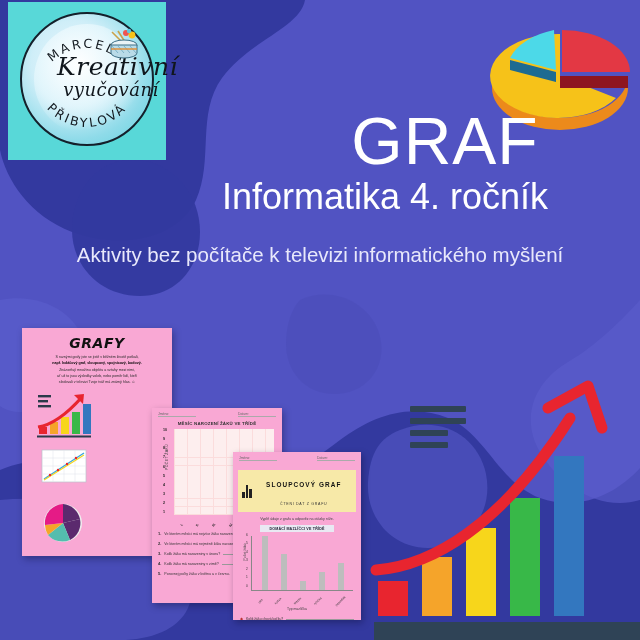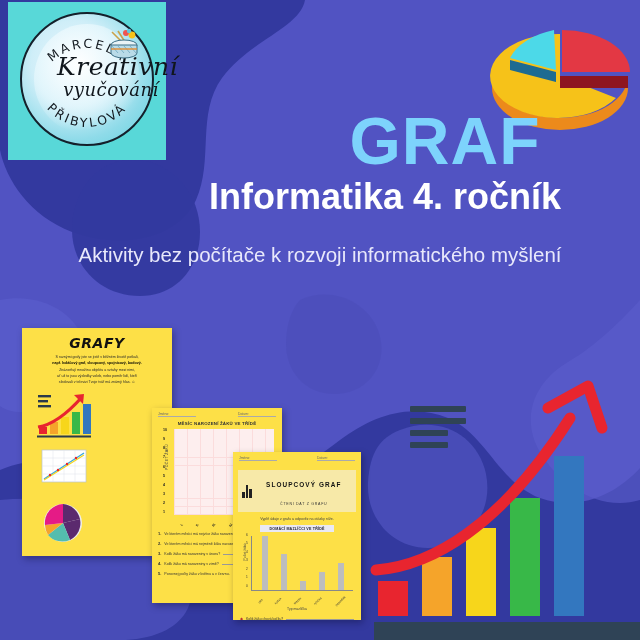--- a/index.html
+++ b/index.html
@@ -41,37 +41,37 @@
   .logo-script .l1{display:block;font-size:25px;letter-spacing:.5px;}
   .logo-script .l2{display:block;font-size:18px;letter-spacing:.5px;margin-top:2px;}
   .logo-drum{position:absolute;left:96px;top:26px;width:40px;height:36px;}
 
   
   .pie-wrap{position:absolute;left:484px;top:14px;width:152px;height:118px;}
 
   
   .title-main{
     position:absolute;left:250px;top:108px;width:390px;
-    font-size:66px;font-weight:bold;color:#7dd3fc;letter-spacing:1px;
+    font-size:66px;font-weight:normal;color:#ffffff;letter-spacing:1px;
     line-height:1;text-align:center;
   }
   .title-sub{
     position:absolute;left:130px;top:178px;width:510px;
-    font-size:36px;font-weight:bold;color:#ffffff;
+    font-size:36px;font-weight:normal;color:#ffffff;
     line-height:1.05;text-align:center;
   }
   .desc{
     position:absolute;left:20px;top:240px;width:600px;text-align:center;
     color:#e8e8fb;font-size:20.5px;line-height:1.42;font-weight:300;
   }
   .desc .d2{display:block;}
 
   
   .sheet{
-    position:absolute;background:#fde047;
+    position:absolute;background:#f9a8d4;
     box-shadow:2px 3px 7px rgba(10,10,40,.35);
     overflow:hidden;
   }
   .sheet1{left:22px;top:328px;width:150px;height:228px;}
   .sheet2{left:152px;top:408px;width:130px;height:195px;}
   .sheet3{left:233px;top:452px;width:128px;height:168px;}
 
   .s-title{
     text-align:center;font-family:"DejaVu Sans",sans-serif;
     font-weight:bold;font-style:italic;font-size:14px;color:#111;
@@ -232,21 +232,21 @@
 
       <path d="M26,46 L72,58 L72,68 L26,56 Z" fill="#1d6b92"></path>
 
       <path d="M72,56 L26,44 A68,42 0 0 1 70,16 Z" fill="#4cd9e8"></path>
     </svg>
   </div>
 
   <div class="title-main">GRAF</div>
   <div class="title-sub">Informatika 4. ročník</div>
   <div class="desc">
-    <span class="d1">Aktivity bez počítače k rozvoji informatického myšlení</span>
+    <span class="d1">Aktivity bez počítače k televizi informatického myšlení</span>
   </div>
 
   <div class="sheet sheet1">
     <div class="s-title">GRAFY</div>
     <div class="s-para">
       <div>S různými grafy jste se jistě v běžném životě potkali,</div>
       <div><b>např. koláčový graf, sloupcový, spojnicový, bodový.</b></div>
       <div>Znázorňují množinu objektů a vztahy mezi nimi,</div>
       <div>ať už to jsou výsledky voleb, nebo poměr lidí, kteří</div>
       <div>sledovali v televizi Tvoje tvář má známý hlas. ☺</div>

